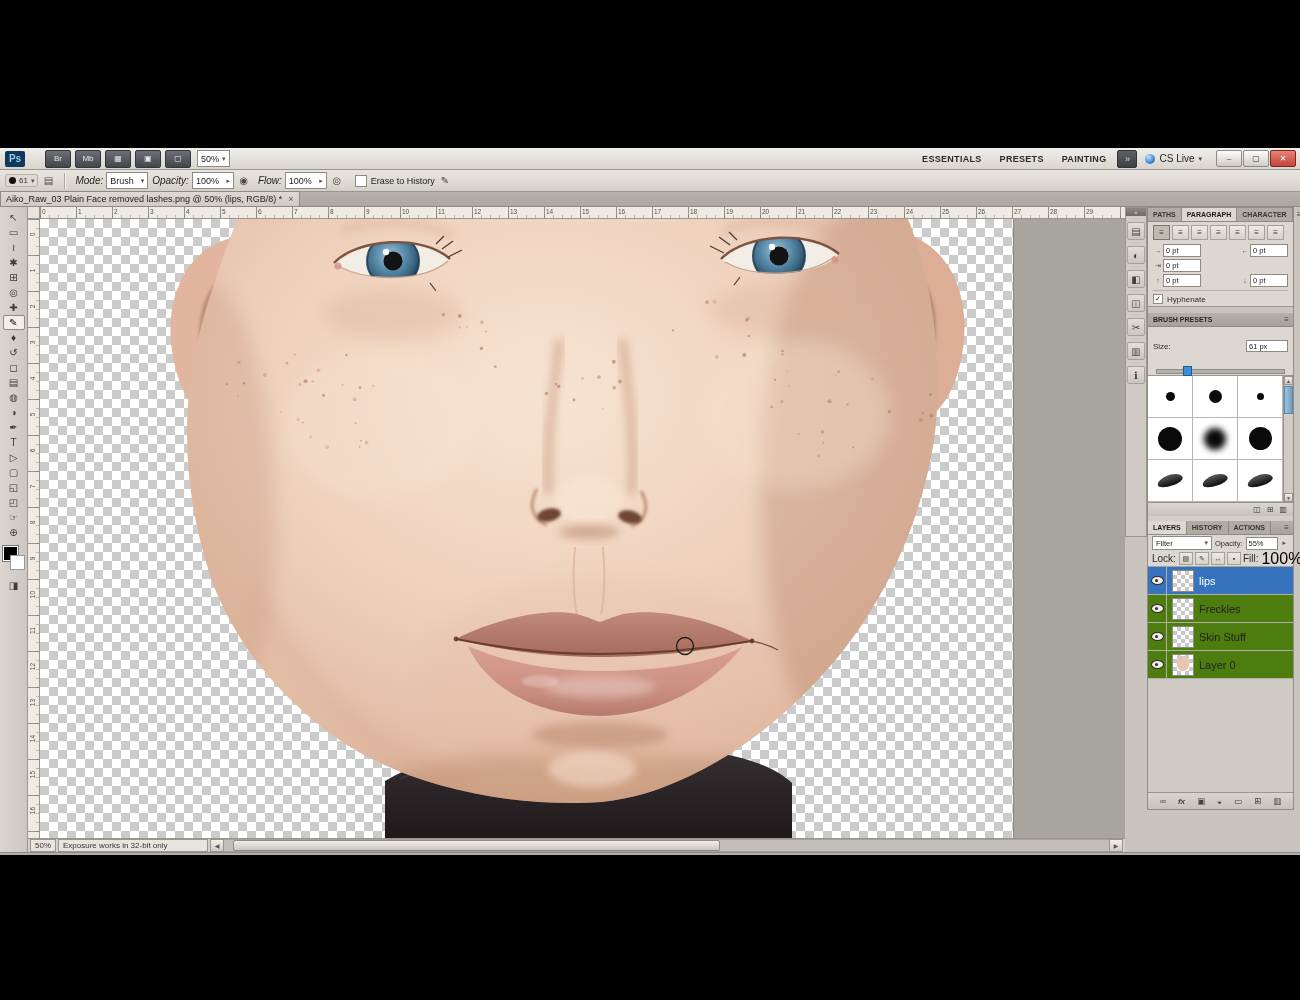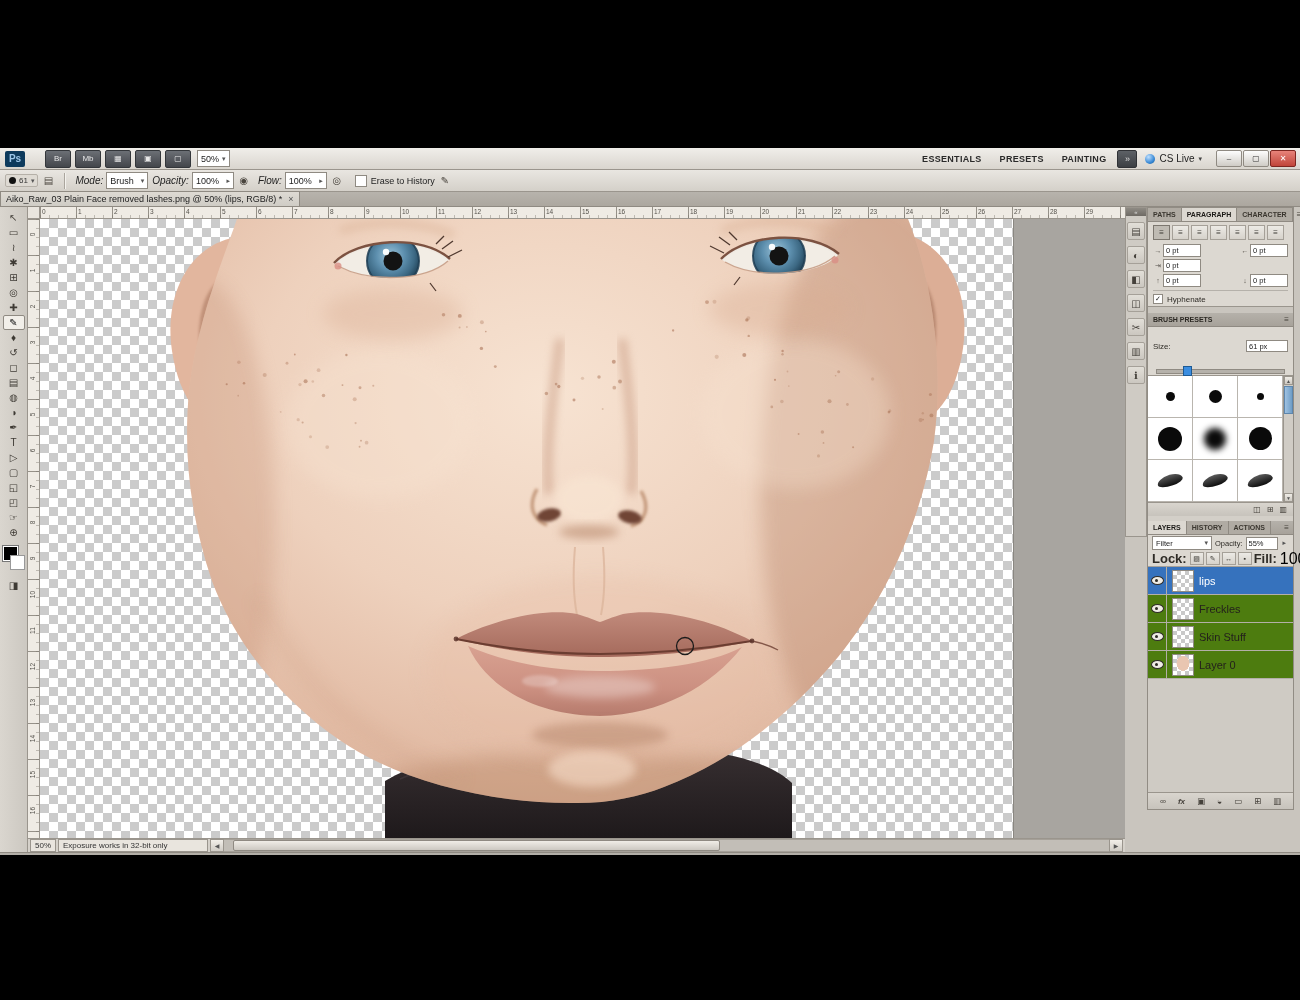--- a/index.html
+++ b/index.html
@@ -140,21 +140,21 @@
   .bp-scroll .sb-th{position:absolute;left:0;top:10px;width:9px;height:28px;background:linear-gradient(90deg,#9fc2e2,#6f9dc6);border:1px solid #5d86ad;box-sizing:border-box;}
   .bp-foot{flex:none;height:13px;background:linear-gradient(#d9d5ce,#c7c3bc);border-top:1px solid #9a958d;display:flex;align-items:center;justify-content:flex-end;gap:6px;padding-right:6px;}
   .bp-foot .fbtn{font-size:8px;color:#45413b;}
 
   .ltabs{margin-top:5px;}
   .lblendrow{flex:none;height:16px;display:flex;align-items:center;background:#dcd8d1;padding:0 4px;gap:3px;}
   .lblendrow .combo{height:12px;font-size:7.5px;min-width:52px;}
   .lblendrow .lbl{font-size:7.5px;color:#2e2b26;}
   .lblendrow .val{width:26px;height:11px;background:#fff;border:1px solid #8f8a82;font-size:7.5px;display:flex;align-items:center;padding:0 2px;color:#222;}
   .llockrow{flex:none;height:15px;display:flex;align-items:center;background:#dcd8d1;border-bottom:1px solid #a5a098;padding:0 4px;gap:2px;}
-  .llockrow .lbl{font-size:13px;color:#2e2b26;margin-right:1px;font-weight:bold;}
+  .llockrow .lbl{font-size:10px;color:#2e2b26;margin-right:1px;}
   .lockbtn{width:12px;height:11px;border:1px solid #a5a098;background:linear-gradient(#eceae5,#d6d2cb);font-size:7px;color:#3c3a35;display:flex;align-items:center;justify-content:center;}
   .layerlist{flex:none;}
   .layerrow{height:27px;display:flex;align-items:center;background:#4d7c0f;border-bottom:1px solid #b3afa8;}
   .layerrow.selected{background:var(--selblue);}
   .layerrow.selected .lname{color:#fff;}
   .eyebox{width:18px;height:100%;border-right:1px solid #b3afa8;display:flex;align-items:center;justify-content:center;flex:none;}
   .eyeicon{width:11px;height:7px;border:1px solid #2e2b26;border-radius:50%;position:relative;background:#efece5;}
   .eyeicon::after{content:"";position:absolute;left:3.5px;top:1.5px;width:3px;height:3px;border-radius:50%;background:#2e2b26;}
   .lthumb{width:20px;height:20px;margin:0 5px;border:1px solid #8f8a82;flex:none;background:#fff;
     background-image:linear-gradient(45deg,#c9c9c9 25%,transparent 25%,transparent 75%,#c9c9c9 75%),linear-gradient(45deg,#c9c9c9 25%,transparent 25%,transparent 75%,#c9c9c9 75%);

